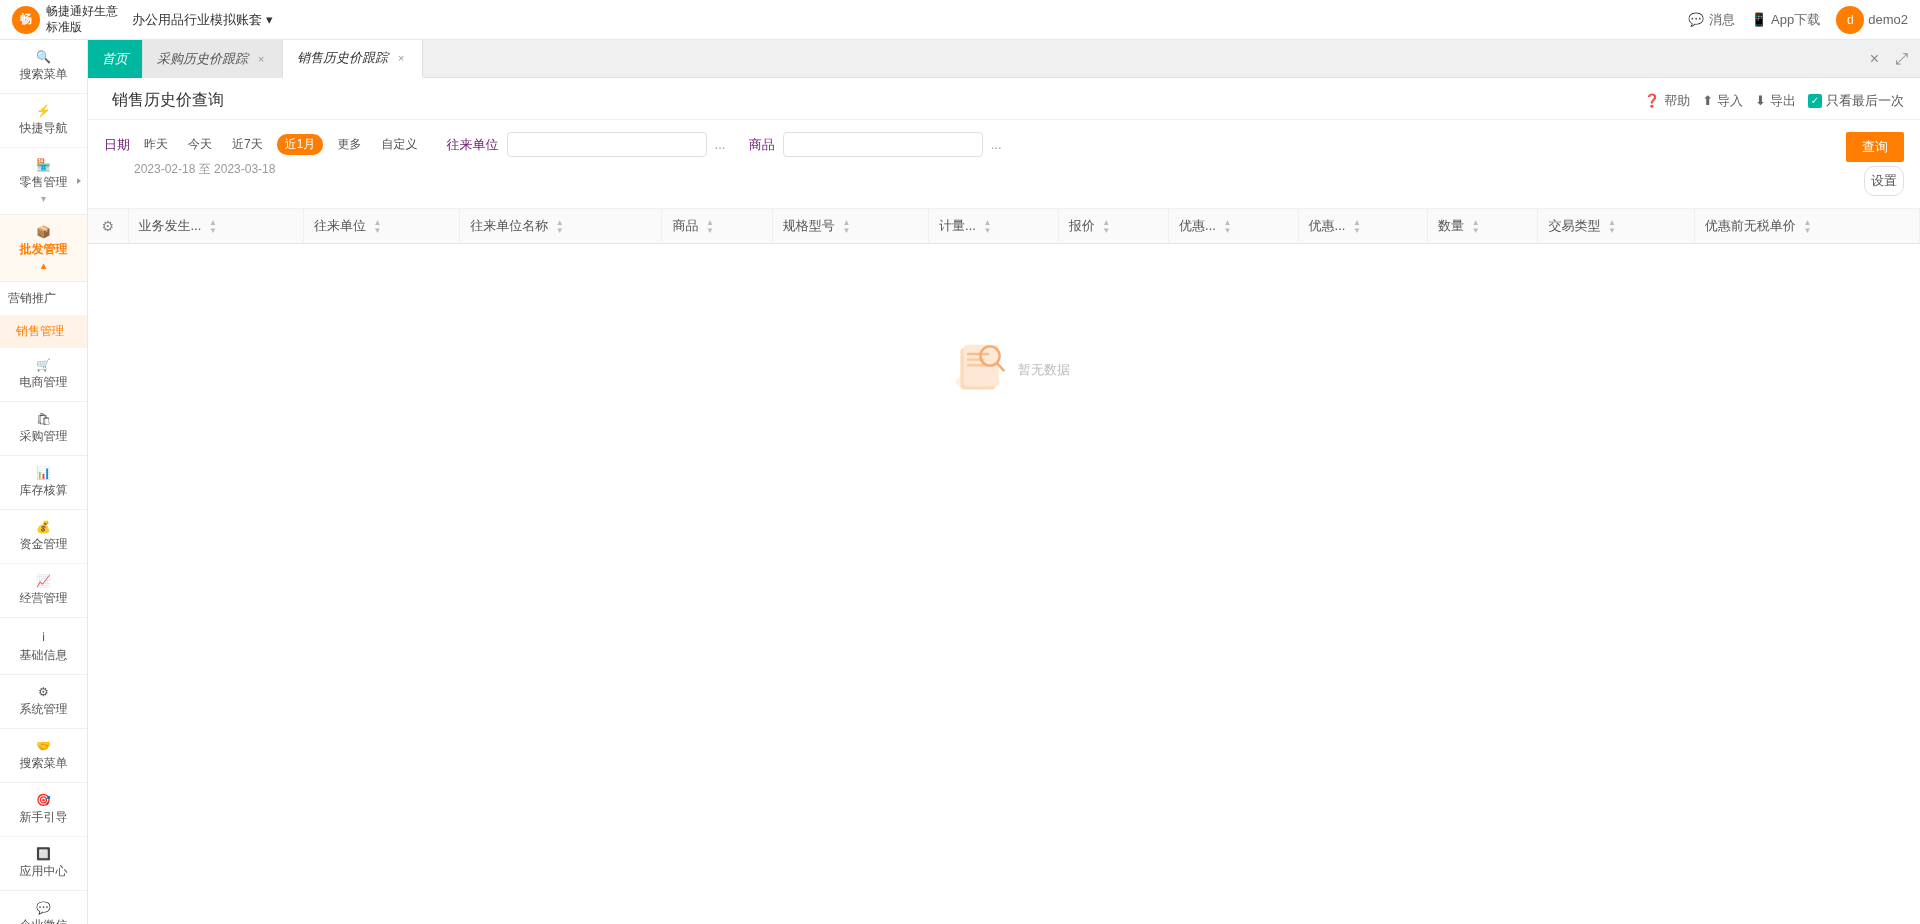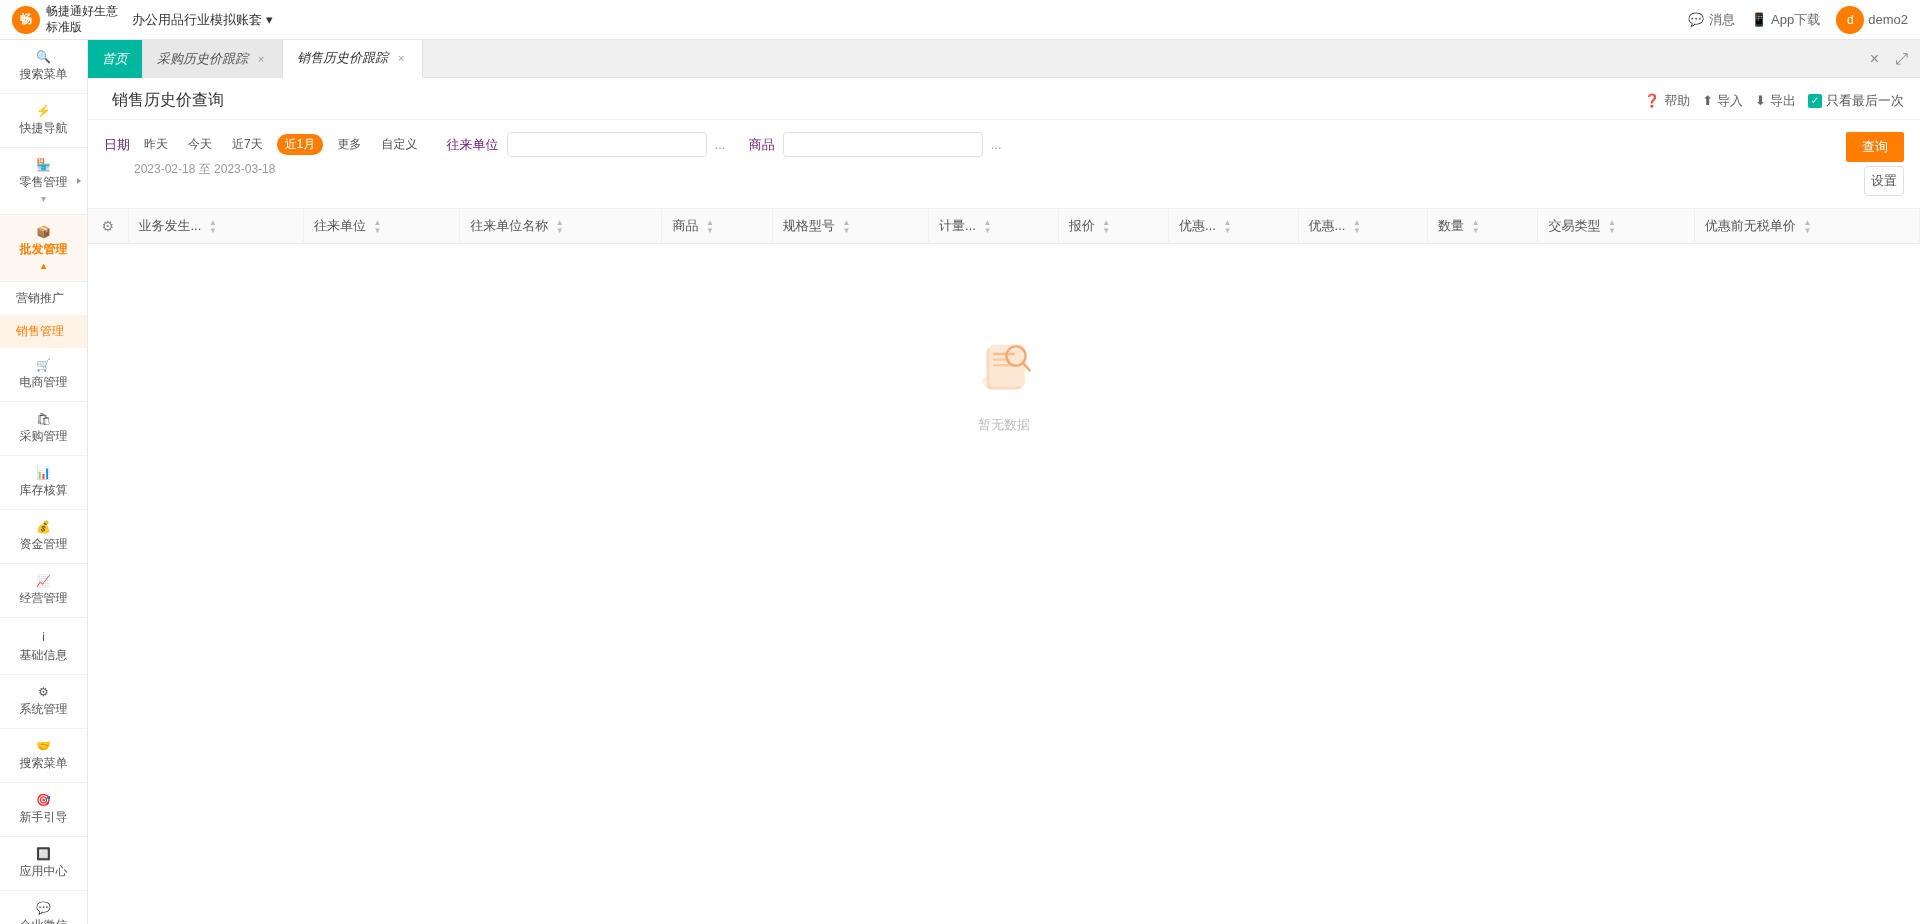--- a/index.html
+++ b/index.html
@@ -312,21 +312,21 @@
       border-radius: 2px;
       padding: 6px 16px;
       font-size: 13px;
       cursor: pointer;
       white-space: nowrap;
     }
     .settings-btn {
       background: #fff;
       color: #555;
       border: 1px solid #e0e0e0;
-      border-radius: 4px;
+      border-radius: 10px;
       padding: 5px 4px;
       font-size: 13px;
       cursor: pointer;
       margin-left: 18px;
     }
     .filter-actions {
       display: flex;
       flex-direction: column;
       gap: 4px;
       margin-left: auto;
@@ -375,21 +375,20 @@
     }
     .settings-icon {
       color: #888;
       cursor: pointer;
       font-size: 14px;
     }
 
     
     .empty-state {
       display: flex;
-      flex-direction: column;
       align-items: center;
       justify-content: center;
       padding: 80px 20px;
       flex: 1;
       text-align: center;
     }
     .empty-icon {
       width: 80px;
       height: 80px;
       position: relative;
@@ -451,21 +450,21 @@
     <div class="sidebar-item has-arrow">
       <span>🏪</span>
       <span>零售管理</span>
       <span style="font-size:10px;color:#aaa;">▾</span>
     </div>
     <div class="sidebar-item" style="background:#fff8f0;color:#ff7d00;font-weight:bold;">
       <span>📦</span>
       <span>批发管理</span>
       <span style="font-size:10px;">▴</span>
     </div>
-    <div class="sidebar-sub-item" style="padding-left:16px;">
+    <div class="sidebar-sub-item" style="padding-left:8px;">
       <span>营销推广</span>
     </div>
     <div class="sidebar-sub-item active" style="padding-left:16px;color:#ff7d00;background:#fff3e8;">
       <span>销售管理</span>
     </div>
     <div class="sidebar-item">
       <span>🛒</span>
       <span>电商管理</span>
     </div>
     <div class="sidebar-item">

